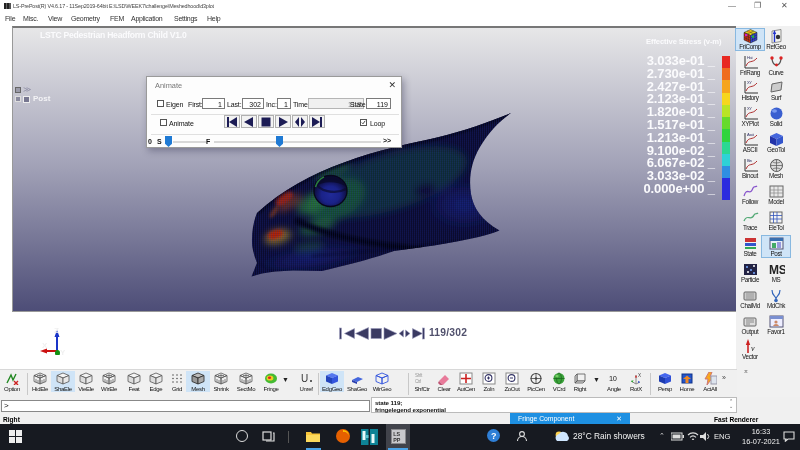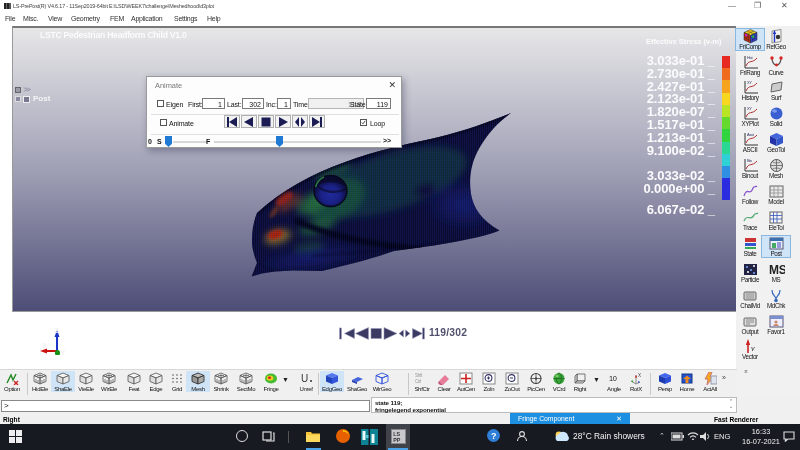--- a/index.html
+++ b/index.html
@@ -106,25 +106,25 @@
   <div class="mini" style="left:10px; top:57px; color:#8f8fa5; font-size:8px;">≫</div>
   <div class="mini" style="left:2px; top:68px; width:6px; height:6px; border:1px solid #ddd; background:#8a8a9e;"></div>
   <div class="mini" style="left:10px; top:68px; width:7px; height:7px; border:1px solid #eee; background:#777790;"></div>
   <div class="mini" style="left:20px; top:66px; color:#f3f3f6; font-weight:bold; font-size:8px;">Post</div>
 
   <div id="legendtitle" class="abs">Effective Stress (v-m)</div>
   <div class="legval" style="top:25px;">3.033e-01 _</div>
   <div class="legval" style="top:38px;">2.730e-01 _</div>
   <div class="legval" style="top:51px;">2.427e-01 _</div>
   <div class="legval" style="top:63px;">2.123e-01 _</div>
-  <div class="legval" style="top:76px;">1.820e-07 _</div>
+  <div class="legval" style="top:76px;">1.820e-01 _</div>
   <div class="legval" style="top:89px;">1.517e-01 _</div>
   <div class="legval" style="top:102px;">1.213e-01 _</div>
   <div class="legval" style="top:115px;">9.100e-02 _</div>
-  <div class="legval" style="top:127px;margin-top:47px;">6.067e-02 _</div>
+  <div class="legval" style="top:127px;">6.067e-02 _</div>
   <div class="legval" style="top:140px;padding-left:21px;">3.033e-02 _</div>
   <div class="legval" style="top:153px;">0.000e+00 _</div>
   <div id="colorbar" class="abs"></div>
 
   <svg class="abs" style="left:0; top:0;" width="735" height="341" viewBox="0 0 735 341">
     <defs>
       <pattern id="meshv" width="2" height="2" patternUnits="userSpaceOnUse">
         <rect x="0" y="0" width="0.7" height="2" fill="#2336b2" opacity="0.32"></rect>
         <rect x="0" y="1.3" width="2" height="0.4" fill="#04040f" opacity="0.3"></rect>
       </pattern>

